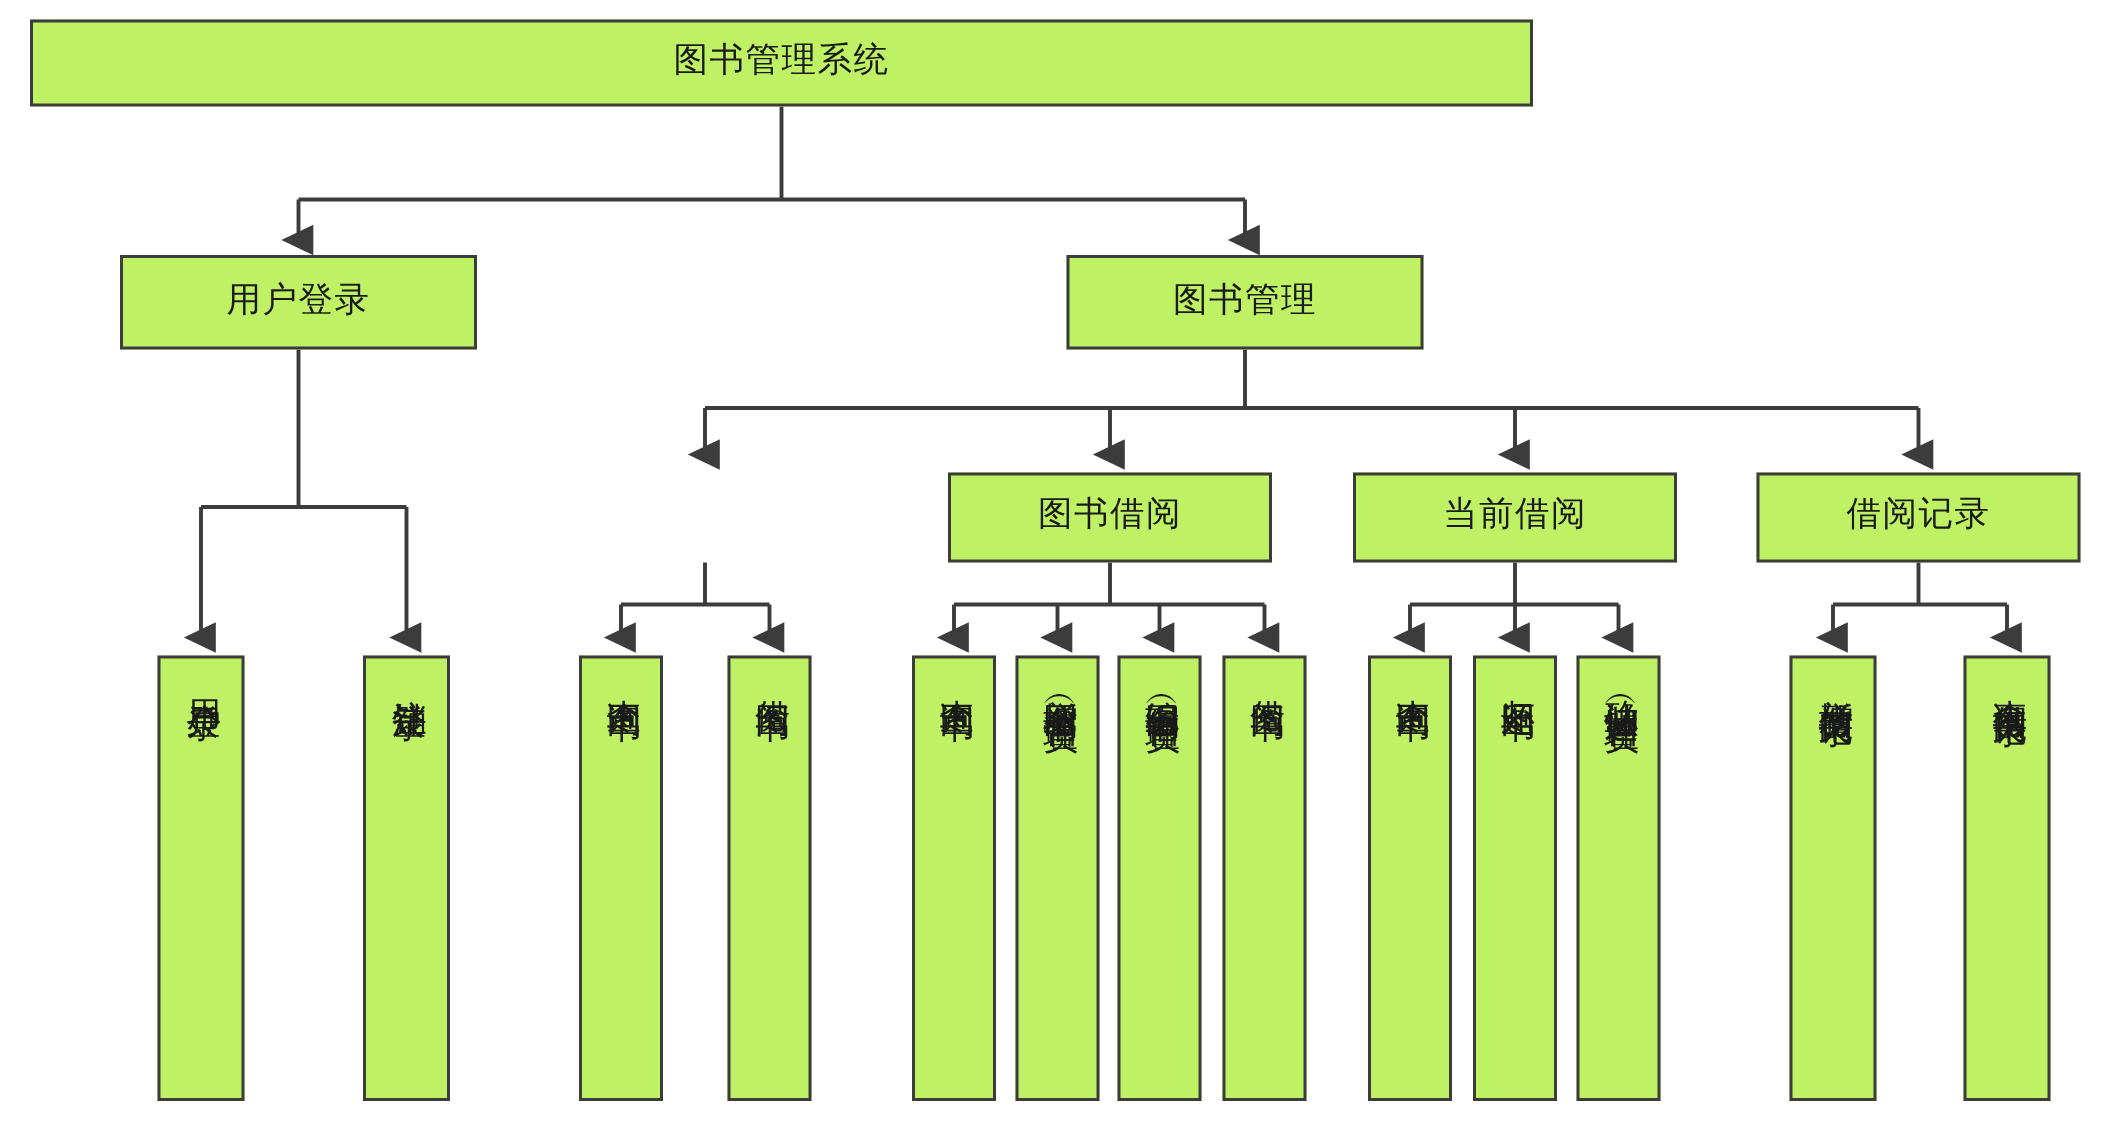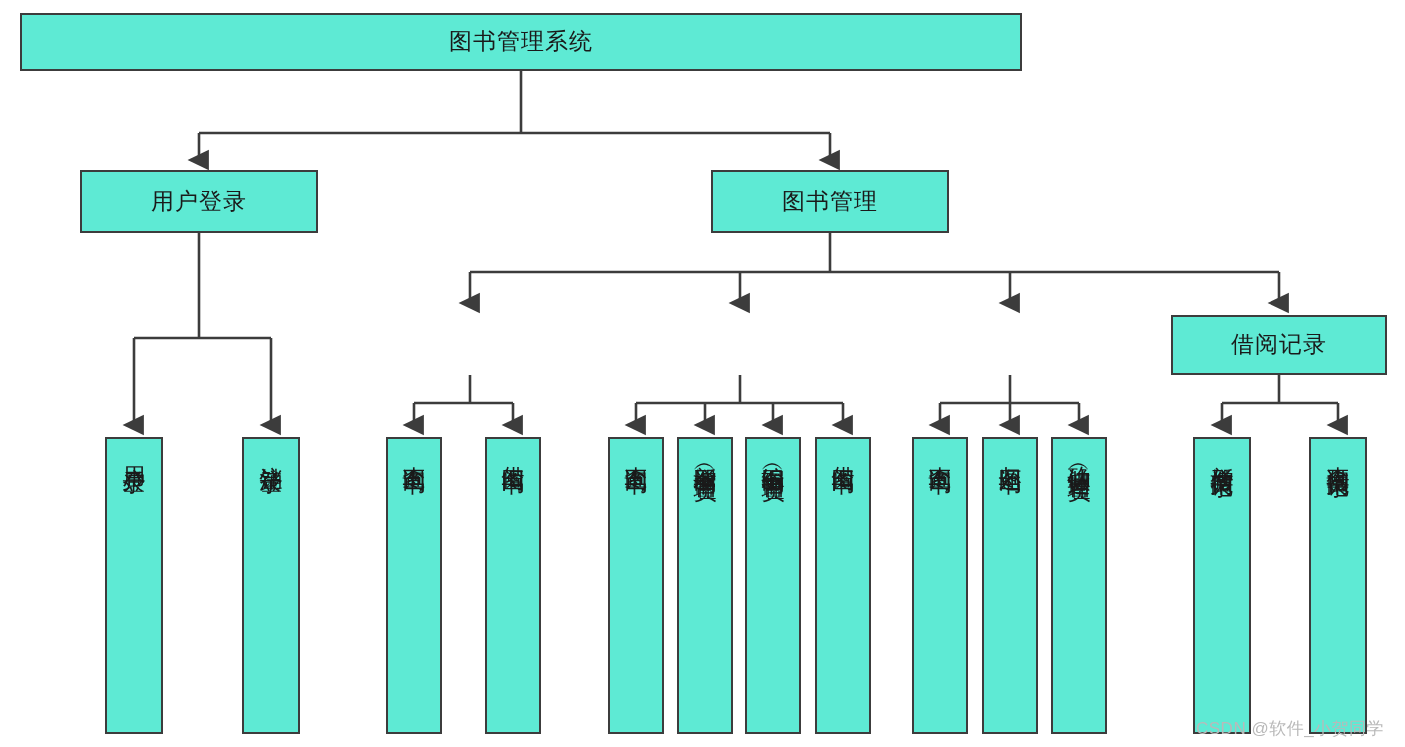--- a/index.html
+++ b/index.html
@@ -21,26 +21,27 @@
     position: absolute;
     left: 0;
     top: 0;
     width: 1405px;
     height: 747px;
     pointer-events: none;
   }
   .node {
     position: absolute;
     box-sizing: border-box;
-    background: #5eead4;
+    background: #bef264;
     border: 2.5px solid #3c3c3c;
     display: flex;
     align-items: center;
     justify-content: center;
     color: #1a1a1a;
+    font-family: Liberation Mono, monospace;
   }
   .node.horiz {
     font-size: 23px;
     letter-spacing: 1px;
     line-height: 1.2;
   }
   .node.vert {
     align-items: flex-start;
     justify-content: center;
     padding-top: 9px;
@@ -122,20 +123,26 @@
     <span>图书管理系统</span>
   </div>
 
   <div class="node horiz" style="left:80px; top:170px; width:238px; height:63px;">
     <span>用户登录</span>
   </div>
   <div class="node horiz" style="left:711px; top:170px; width:238px; height:63px;">
     <span>图书管理</span>
   </div>
 
+  <div class="node horiz" style="left:632px; top:315px; width:216px; height:60px;">
+    <span>图书借阅</span>
+  </div>
+  <div class="node horiz" style="left:902px; top:315px; width:216px; height:60px;">
+    <span>当前借阅</span>
+  </div>
   <div class="node horiz" style="left:1171px; top:315px; width:216px; height:60px;text-align:center;">
     <span>借阅记录</span>
   </div>
 
   <div class="node vert" style="left:105px; top:437px; width:58px; height:297px;">
     <span class="vtext">用户登录</span>
   </div>
   <div class="node vert" style="left:242px; top:437px; width:58px; height:297px;">
     <span class="vtext">注销登录</span>
   </div>
@@ -170,15 +177,14 @@
     <span class="vtext">确认归还（管理员）</span>
   </div>
 
   <div class="node vert" style="left:1193px; top:437px; width:58px; height:297px;">
     <span class="vtext">新增借阅记录</span>
   </div>
   <div class="node vert" style="left:1309px; top:437px; width:58px; height:297px;">
     <span class="vtext">查询借阅记录</span>
   </div>
 
-  <div class="watermark" style="left:1196px; top:717px;">CSDN @软件_小贺同学</div>
 
 </div>
 
 </body></html>

